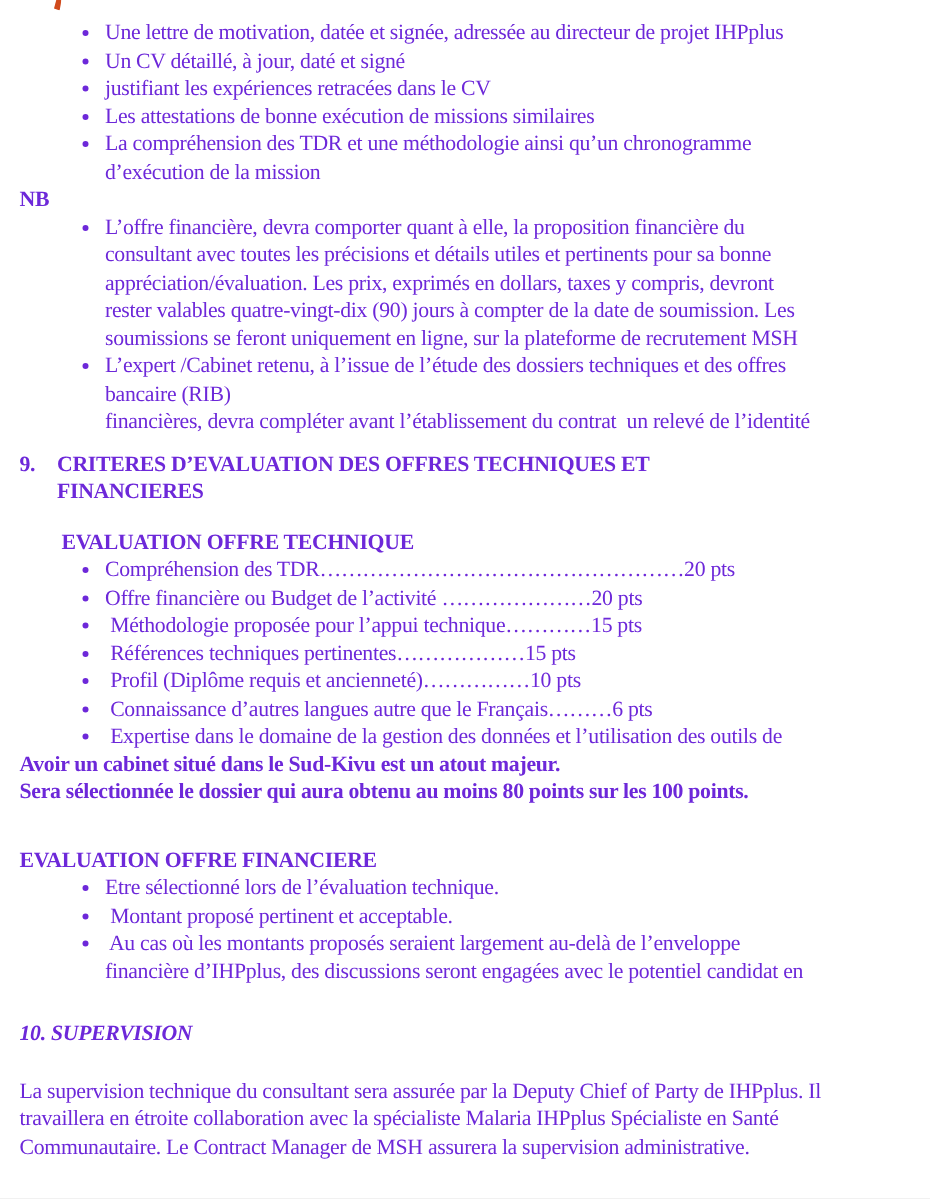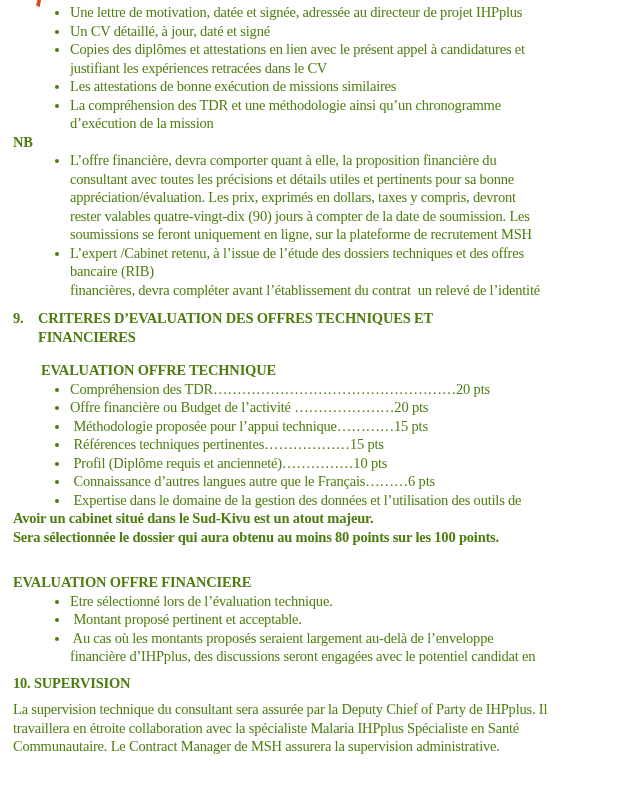--- a/index.html
+++ b/index.html
@@ -1,53 +1,52 @@
 <!DOCTYPE html>
 <html><head>
 <meta charset="utf-8">
 <style>
   html,body { margin:0; padding:0; background:#e8e8e8; }
   .page {
     position:relative; width:620px; height:799px; margin:0;
-    background:#ffffff; color:#4d7c0f;
+    background:#ffffff; color:#6d28d9;
     font-family:"Liberation Serif", serif;
     font-size:14.5px; line-height:18.5px; letter-spacing:-0.2px;
-    padding:3px 13px 0 13px; box-sizing:border-box; overflow:hidden;
+    padding:13px 13px 0 13px; box-sizing:border-box; overflow:hidden;
   }
   .line { white-space:pre; }
   .bold { font-weight:700; }
   ul { margin:0; padding:0 0 0 57px; list-style:disc; }
   li { margin:0; padding:0; }
   .red-mark {
     position:absolute; left:36px; top:0; width:5px; height:7px;
     background:#d04a1c; clip-path:polygon(30% 0,100% 0,75% 100%,0 80%);
   }
   .sec9 { display:flex; margin-top:10px; }
   .sec9 .num { width:25px; flex:0 0 25px; }
   .h-tech { margin-top:15px;margin-left:28px; }
   .h-fin  { margin-top:27px; }
-  .sec10  { margin-top:8px; }
-  .supervision { margin-top:8px; }
+  .sec10  { margin-top:23px;font-style:italic; }
+  .supervision { margin-top:20px; }
   .dot-leader, .pts { white-space:pre; }
 </style>
 </head>
 <body>
 
 <div class="page">
   <div class="red-mark"></div>
 
   <ul>
     <li>
       <div class="line">Une lettre de motivation, datée et signée, adressée au directeur de projet IHPplus</div>
     </li>
     <li>
       <div class="line">Un CV détaillé, à jour, daté et signé</div>
     </li>
     <li>
-      <div class="line">Copies des diplômes et attestations en lien avec le présent appel à candidatures et</div>
       <div class="line">justifiant les expériences retracées dans le CV</div>
     </li>
     <li>
       <div class="line">Les attestations de bonne exécution de missions similaires</div>
     </li>
     <li>
       <div class="line">La compréhension des TDR et une méthodologie ainsi qu’un chronogramme</div>
       <div class="line">d’exécution de la mission</div>
     </li>
   </ul>

